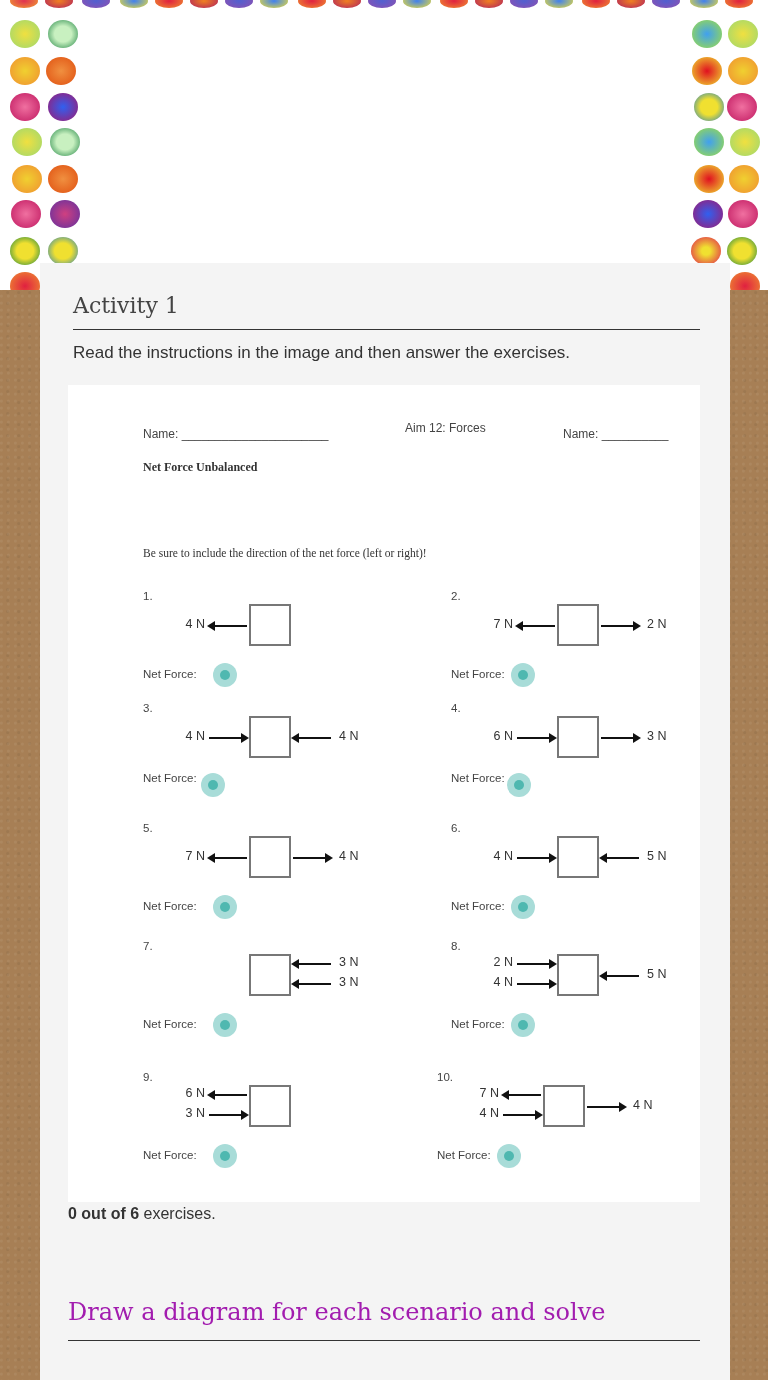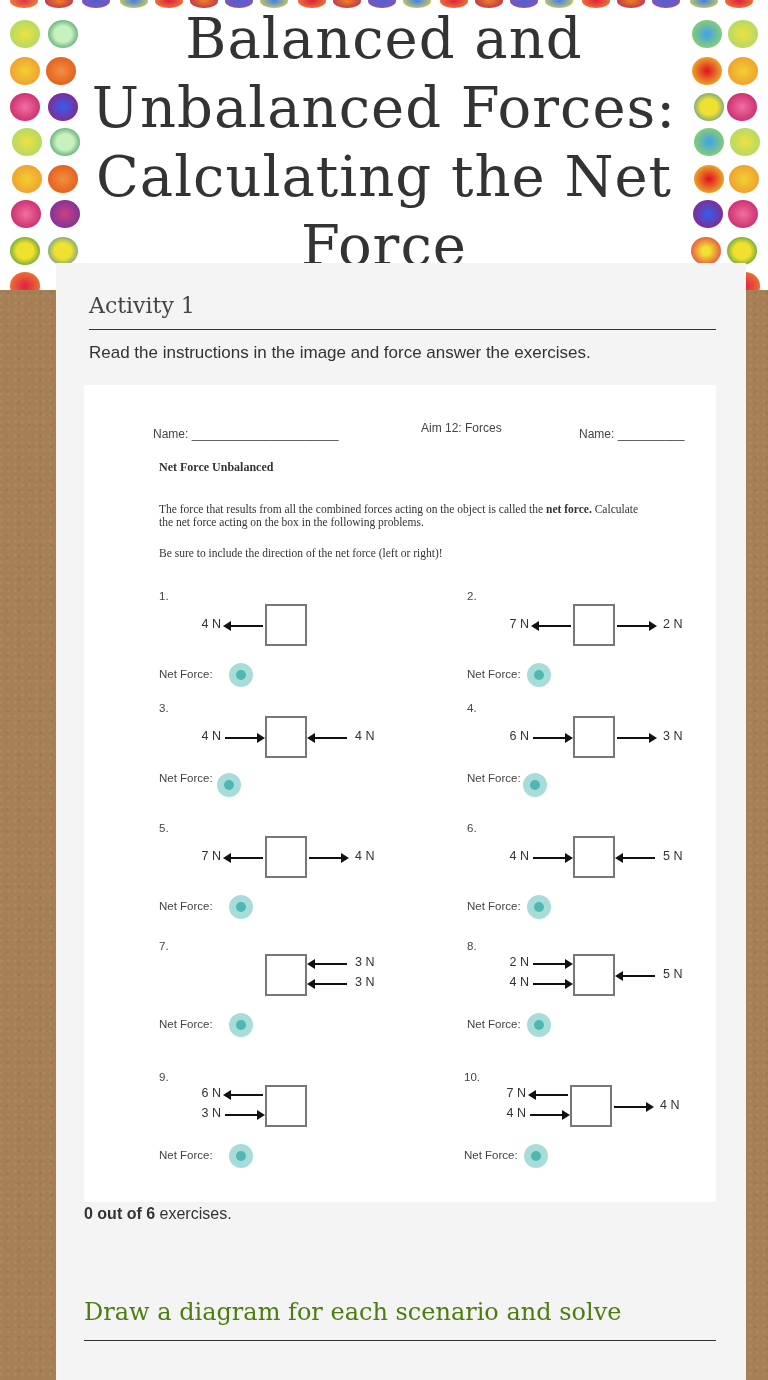--- a/index.html
+++ b/index.html
@@ -27,21 +27,20 @@
   }
   .page-title {
     font-family: "DejaVu Serif", serif; font-weight: normal;
     color: #333333; font-size: 56px; line-height: 69px; margin: 0;
     letter-spacing: 1px;
   }
   
   .card {
     position: absolute; left: 40px; top: 263px; width: 690px; height: 1117px;
     background: #f4f4f4;
-    margin-left: 16px;
   }
   .section-title {
     position: absolute; left: 33px; top: 30px;
     font-family: "DejaVu Serif", serif; font-size: 22px; color: #444;
     font-weight: normal;
   }
   .rule { position: absolute; left: 33px; width: 627px; height: 1px; background: #333; }
   .instructions {
     position: absolute; left: 33px; top: 80px; font-size: 17px; color: #333;
   }
@@ -78,21 +77,21 @@
   .hotspot::after {
     content: ""; position: absolute; left: 7px; top: 7px; width: 10px; height: 10px;
     border-radius: 50%; background: #4fb8b0;
   }
   .completion {
     position: absolute; left: 28px; top: 942px; font-size: 16px; color: #333;
   }
   .completion b { font-weight: bold; }
   .section2-title {
     position: absolute; left: 28px; top: 1035px;
-    font-family: "DejaVu Serif", serif; font-size: 24px; color: #4d7c0f; font-weight: normal;
+    font-family: "DejaVu Serif", serif; font-size: 24px; color: #a21caf; font-weight: normal;
   }
   .q1 { position: absolute; left: 28px; top: 1090px; font-size: 16px; color: #333; }
 </style>
 </head>
 <body>
 
 <div class="banner">
   <div class="top-dots">
     <div class="dot" style="left:10px;background:radial-gradient(#e03050,#f0a030);"></div>
     <div class="dot" style="left:45px;background:radial-gradient(#f08020,#b02060);"></div>
@@ -142,36 +141,32 @@
   <div class="dot" style="left:730px;top:128px;background:radial-gradient(#f0e040,#9cd870);"></div>
   <div class="dot" style="left:694px;top:165px;background:radial-gradient(#e01020,#f0e030);"></div>
   <div class="dot" style="left:729px;top:165px;background:radial-gradient(#f0d030,#f09030);"></div>
   <div class="dot" style="left:693px;top:200px;background:radial-gradient(#3060f0,#a01870);"></div>
   <div class="dot" style="left:728px;top:200px;background:radial-gradient(#f070a0,#c01860);"></div>
   <div class="dot" style="left:691px;top:237px;background:radial-gradient(#f0e030 20%,#e01850);"></div>
   <div class="dot" style="left:727px;top:237px;background:radial-gradient(#f0e030 40%,#108040);"></div>
   <div class="dot" style="left:10px;top:272px;background:radial-gradient(#e02040,#f09030);"></div>
   <div class="dot" style="left:730px;top:272px;background:radial-gradient(#e02040,#f09030);"></div>
 
-  <div class="title-wrap">
-    <h1 class="page-title">Balanced and Unbalanced Forces: Calculating the Net Force</h1>
-  </div>
 </div>
 
 <div class="card">
   <div class="section-title">Activity 1</div>
   <div class="rule" style="top:66px;"></div>
-  <div class="instructions">Read the instructions in the image and force answer the exercises.</div>
+  <div class="instructions">Read the instructions in the image and then answer the exercises.</div>
 
   <div class="ws">
-    <div class="ws-head" style="left:69px;top:42px;text-align:right;">Name: ______________________</div>
+    <div class="ws-head" style="left:75px;top:42px;text-align:right;">Name: ______________________</div>
     <div class="ws-head" style="left:337px;top:36px;">Aim 12: Forces</div>
     <div class="ws-head" style="left:495px;top:42px;">Name: __________</div>
     <div class="ws-title serif">Net Force Unbalanced</div>
-    <div class="ws-para serif"><span>The force that results from all the combined forces acting on the object is called the </span><b>net force.</b><span> Calculate the net force acting on the box in the following problems.</span></div>
     <div class="ws-para2 serif">Be sure to include the direction of the net force (left or right)!</div>
 
     <div id="problems">
         <div class="prob" style="left: 75px; top: 205px;">
           <div class="prob-num">1.</div>
           <div class="box" style="left: 106px; top: 14px;"></div>
           <div class="arrow left" style="width: 38px; top: 35px; left: 66px;"></div>
           <div class="flabel" style="top: 27px; right: 238px;">4 N</div>
           <div class="netlabel" style="top: 78px;">Net Force:</div>
           <div class="hotspot" style="left: 70px; top: 73px;"></div>
@@ -251,21 +246,21 @@
         <div class="prob" style="left: 75px; top: 686px;">
           <div class="prob-num">9.</div>
           <div class="box" style="left: 106px; top: 14px;"></div>
           <div class="arrow left" style="width: 38px; top: 23px; left: 66px;"></div>
           <div class="flabel" style="top: 15px; right: 238px;">6 N</div>
           <div class="arrow right" style="width: 38px; top: 43px; left: 66px;"></div>
           <div class="flabel" style="top: 35px; right: 238px;">3 N</div>
           <div class="netlabel" style="top: 78px;">Net Force:</div>
           <div class="hotspot" style="left: 70px; top: 73px;"></div>
         </div>
-        <div class="prob" style="left: 380px; top: 686px;">
+        <div class="prob" style="left: 369px; top: 686px;">
           <div class="prob-num">10.</div>
           <div class="box" style="left: 106px; top: 14px;"></div>
           <div class="arrow left" style="width: 38px; top: 23px; left: 66px;"></div>
           <div class="flabel" style="top: 15px; right: 238px;">7 N</div>
           <div class="arrow right" style="width: 38px; top: 43px; left: 66px;"></div>
           <div class="flabel" style="top: 35px; right: 238px;">4 N</div>
           <div class="arrow right" style="width: 38px; top: 35px; left: 150px;"></div>
           <div class="flabel" style="top: 27px; left: 196px;">4 N</div>
           <div class="netlabel" style="top: 78px;">Net Force:</div>
           <div class="hotspot" style="left: 60px; top: 73px;"></div>

